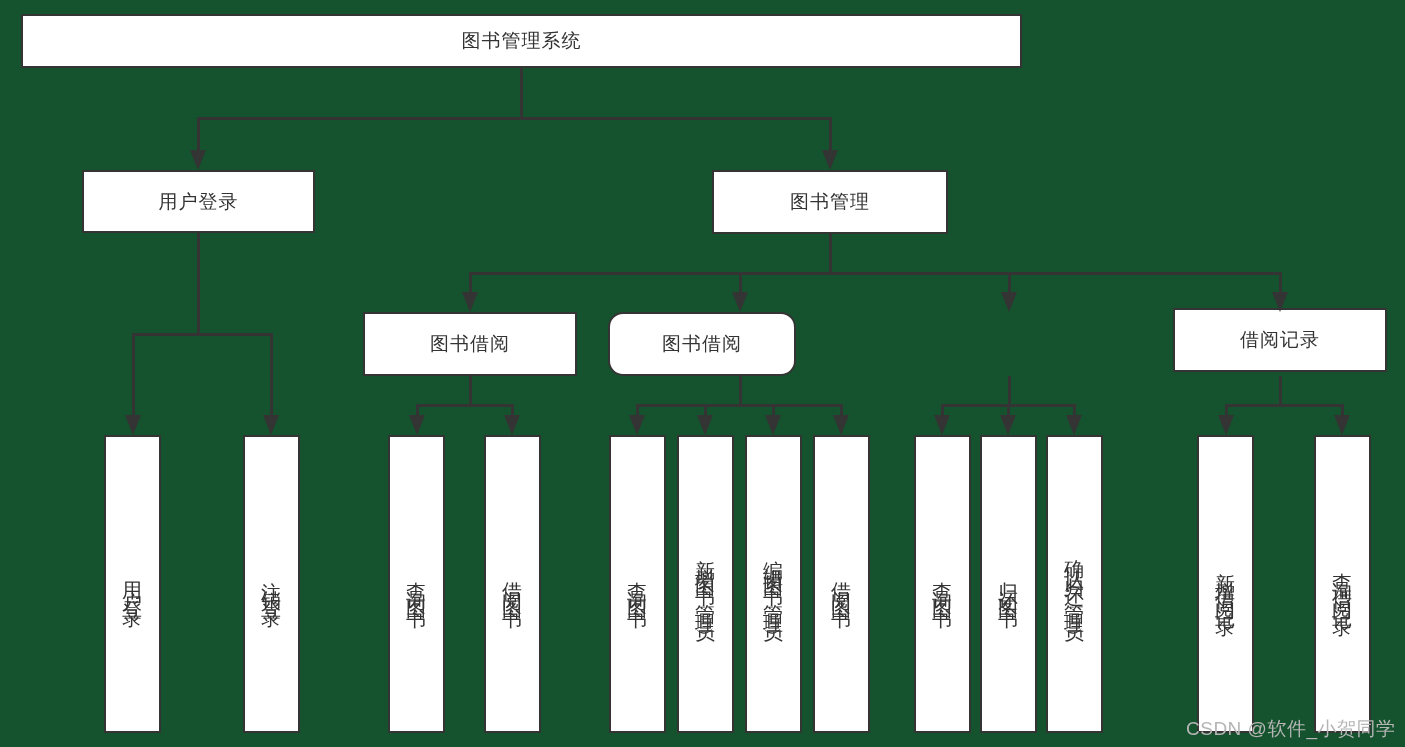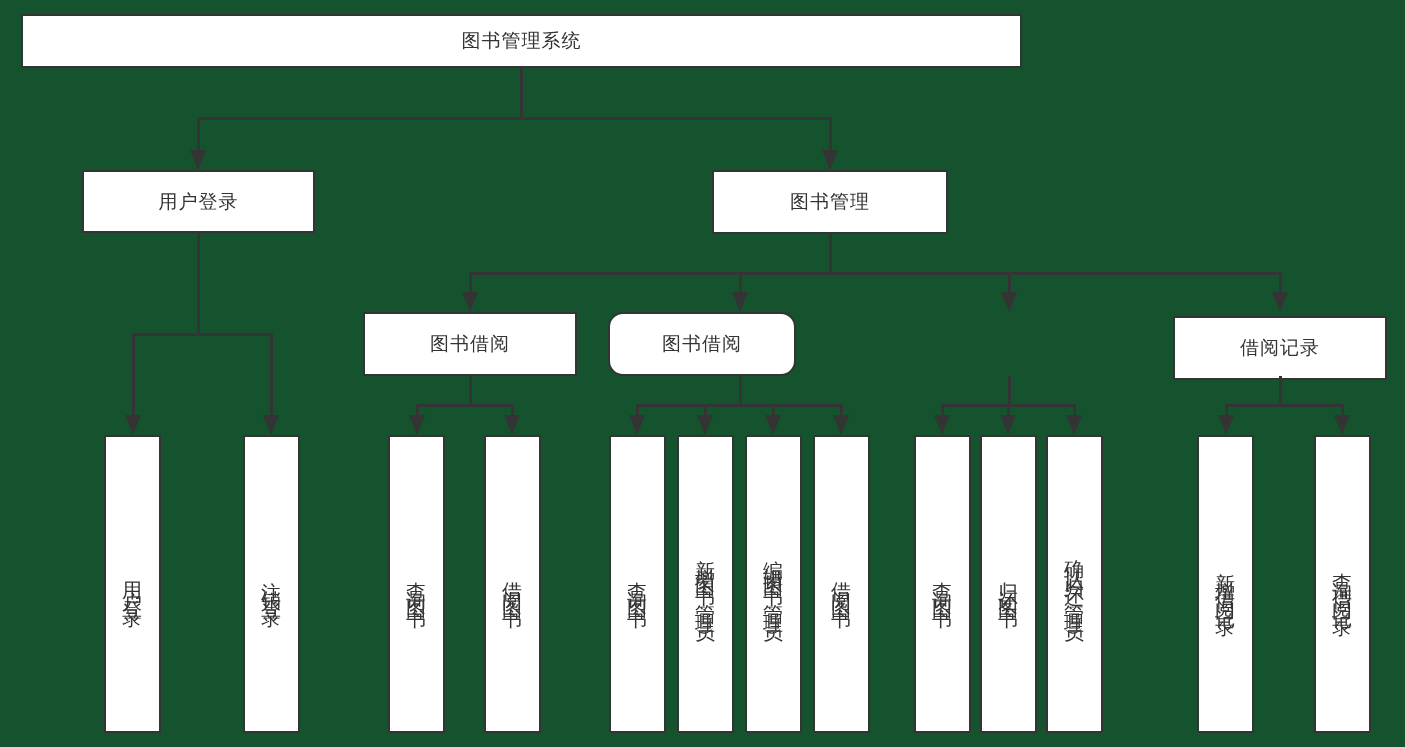--- a/index.html
+++ b/index.html
@@ -65,21 +65,21 @@
   <div class="box hbox" style="left:712px;top:170px;width:236px;height:64px;">
     <span>图书管理</span>
   </div>
 
   <div class="box hbox" style="left:363px;top:312px;width:214px;height:64px;">
     <span>图书借阅</span>
   </div>
   <div class="box hbox" style="left:608px;top:312px;width:188px;height:64px;border-radius:15px;">
     <span>图书借阅</span>
   </div>
-  <div class="box hbox" style="left:1173px;top:316px;width:214px;height:64px;">
+  <div class="box hbox" style="left:1173px;top:308px;width:214px;height:64px;">
     <span>借阅记录</span>
   </div>
 
   <div class="box vbox" style="left:104px;top:435px;width:57px;height:298px;">
     <span>用户登录</span>
   </div>
   <div class="box vbox" style="left:243px;top:435px;width:57px;height:298px;">
     <span>注销登录</span>
   </div>
 
@@ -172,14 +172,15 @@
   <div class="vl" style="left:1073px;top:404px;height:13px;"></div>
   <div class="ar" style="left:1066px;top:415px;"></div>
 
   <div class="vl" style="left:1279px;top:376px;height:30px;"></div>
   <div class="hl" style="left:1225px;top:404px;width:118px;"></div>
   <div class="vl" style="left:1225px;top:404px;height:13px;"></div>
   <div class="ar" style="left:1218px;top:415px;"></div>
   <div class="vl" style="left:1341px;top:404px;height:13px;"></div>
   <div class="ar" style="left:1334px;top:415px;"></div>
 
+  <div class="watermark">CSDN @软件_小贺同学</div>
 
 </div>
 
 </body></html>

